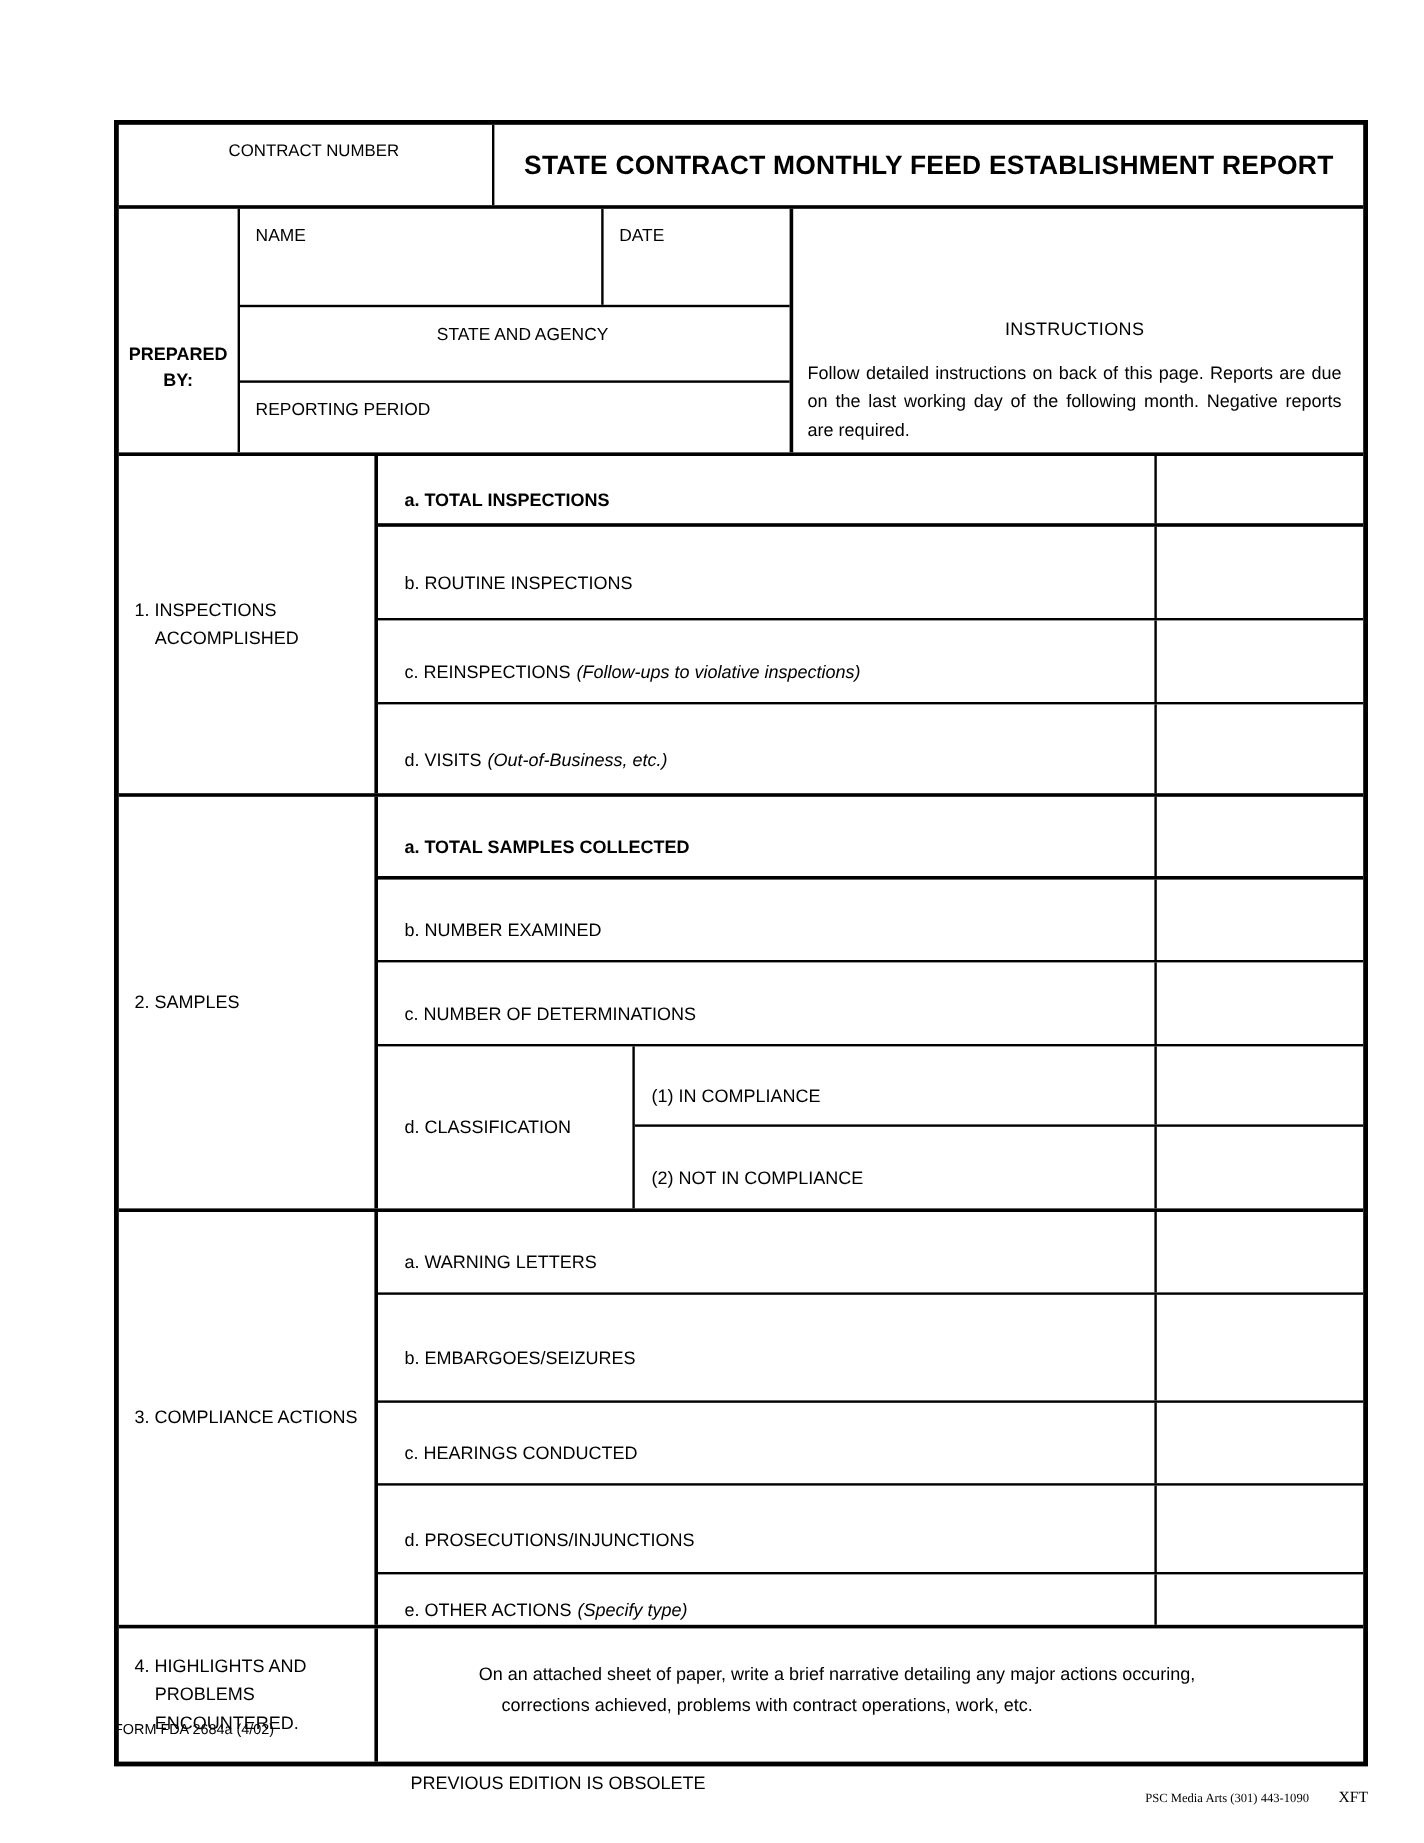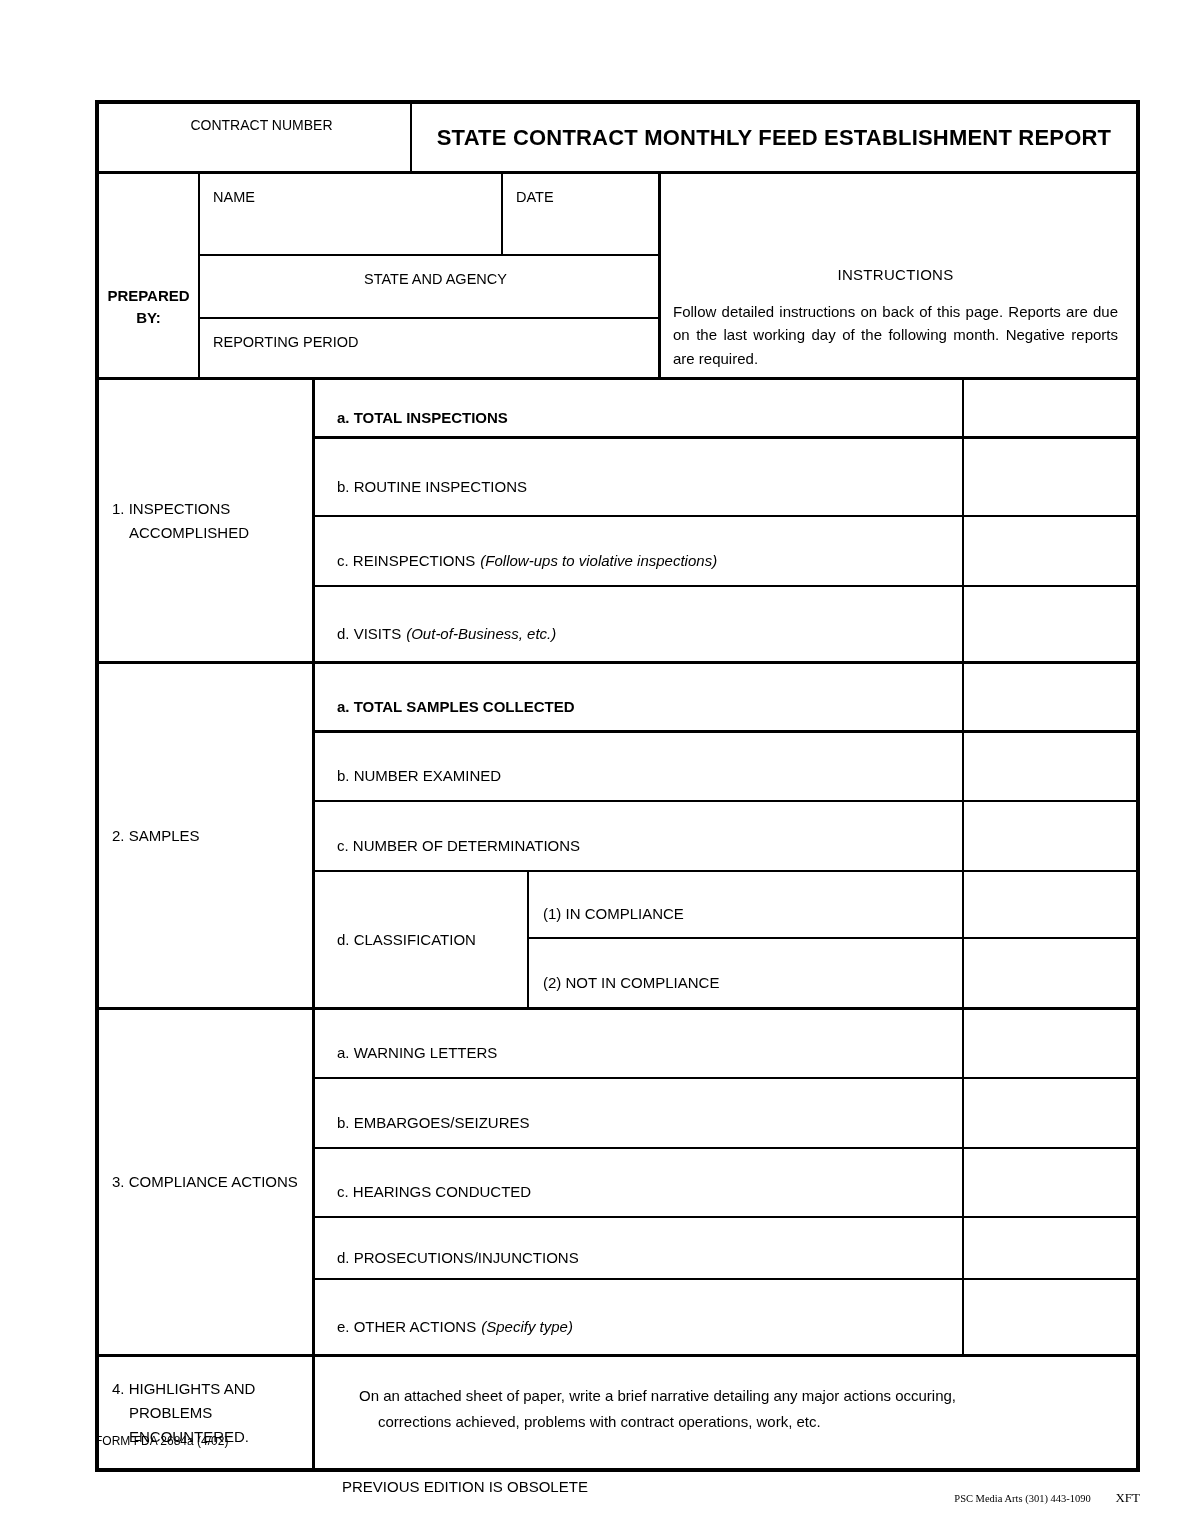--- a/index.html
+++ b/index.html
@@ -47,21 +47,21 @@
 
   
   .class-row { display:flex; }
   .class-label { width:214px; border-right:2px solid #000; display:flex; align-items:center;
                  padding-left:22px; font-size:15px; }
   .class-sub { flex:1; display:flex; flex-direction:column; }
   .sub-label { padding-left:14px; }
 
   
   .sec4 { display:flex; flex:1; border-bottom:none; }
-  .sec4-body { flex:1; padding:26px 30px 0 44px; font-size:15px; line-height:1.7; }
+  .sec4-body { flex:1; padding:26px 30px 0 44px; font-size:15px; line-height:1.7;margin-left:40px; }
   .sec4-line2 { padding-left:19px; }
 
   
   .ft-num { position:absolute; left:95px; top:1434px; font-weight:normal; font-size:12px; }
   .ft-ed  { position:absolute; left:342px; top:1478px; font-size:15px; }
   .ft-credit { position:absolute; right:47px; top:1490px;
                font-family:"Liberation Serif","DejaVu Serif",serif; font-size:10.5px; }
   .ft-code { font-size:13px; margin-left:22px; }
 </style>
 </head>
@@ -190,33 +190,33 @@
     <div class="sec-label">
       <div>3. COMPLIANCE ACTIONS</div>
     </div>
     <div class="sec-rows">
       <div class="frow" style="height:69px;">
         <div class="frow-label">
           <span>a. WARNING LETTERS</span>
         </div>
         <div class="frow-value"></div>
       </div>
-      <div class="frow" style="height:70px;text-align:center;">
+      <div class="frow" style="height:90px;text-align:center;">
         <div class="frow-label">
           <span>b. EMBARGOES/SEIZURES</span>
         </div>
         <div class="frow-value"></div>
       </div>
       <div class="frow" style="height:69px;">
         <div class="frow-label">
           <span>c. HEARINGS CONDUCTED</span>
         </div>
         <div class="frow-value"></div>
       </div>
-      <div class="frow" style="height:62px;">
+      <div class="frow" style="height:74px;">
         <div class="frow-label">
           <span>d. PROSECUTIONS/INJUNCTIONS</span>
         </div>
         <div class="frow-value"></div>
       </div>
       <div class="frow last">
         <div class="frow-label">
           <span>e. OTHER ACTIONS</span>
           <span class="note">(Specify type)</span>
         </div>

